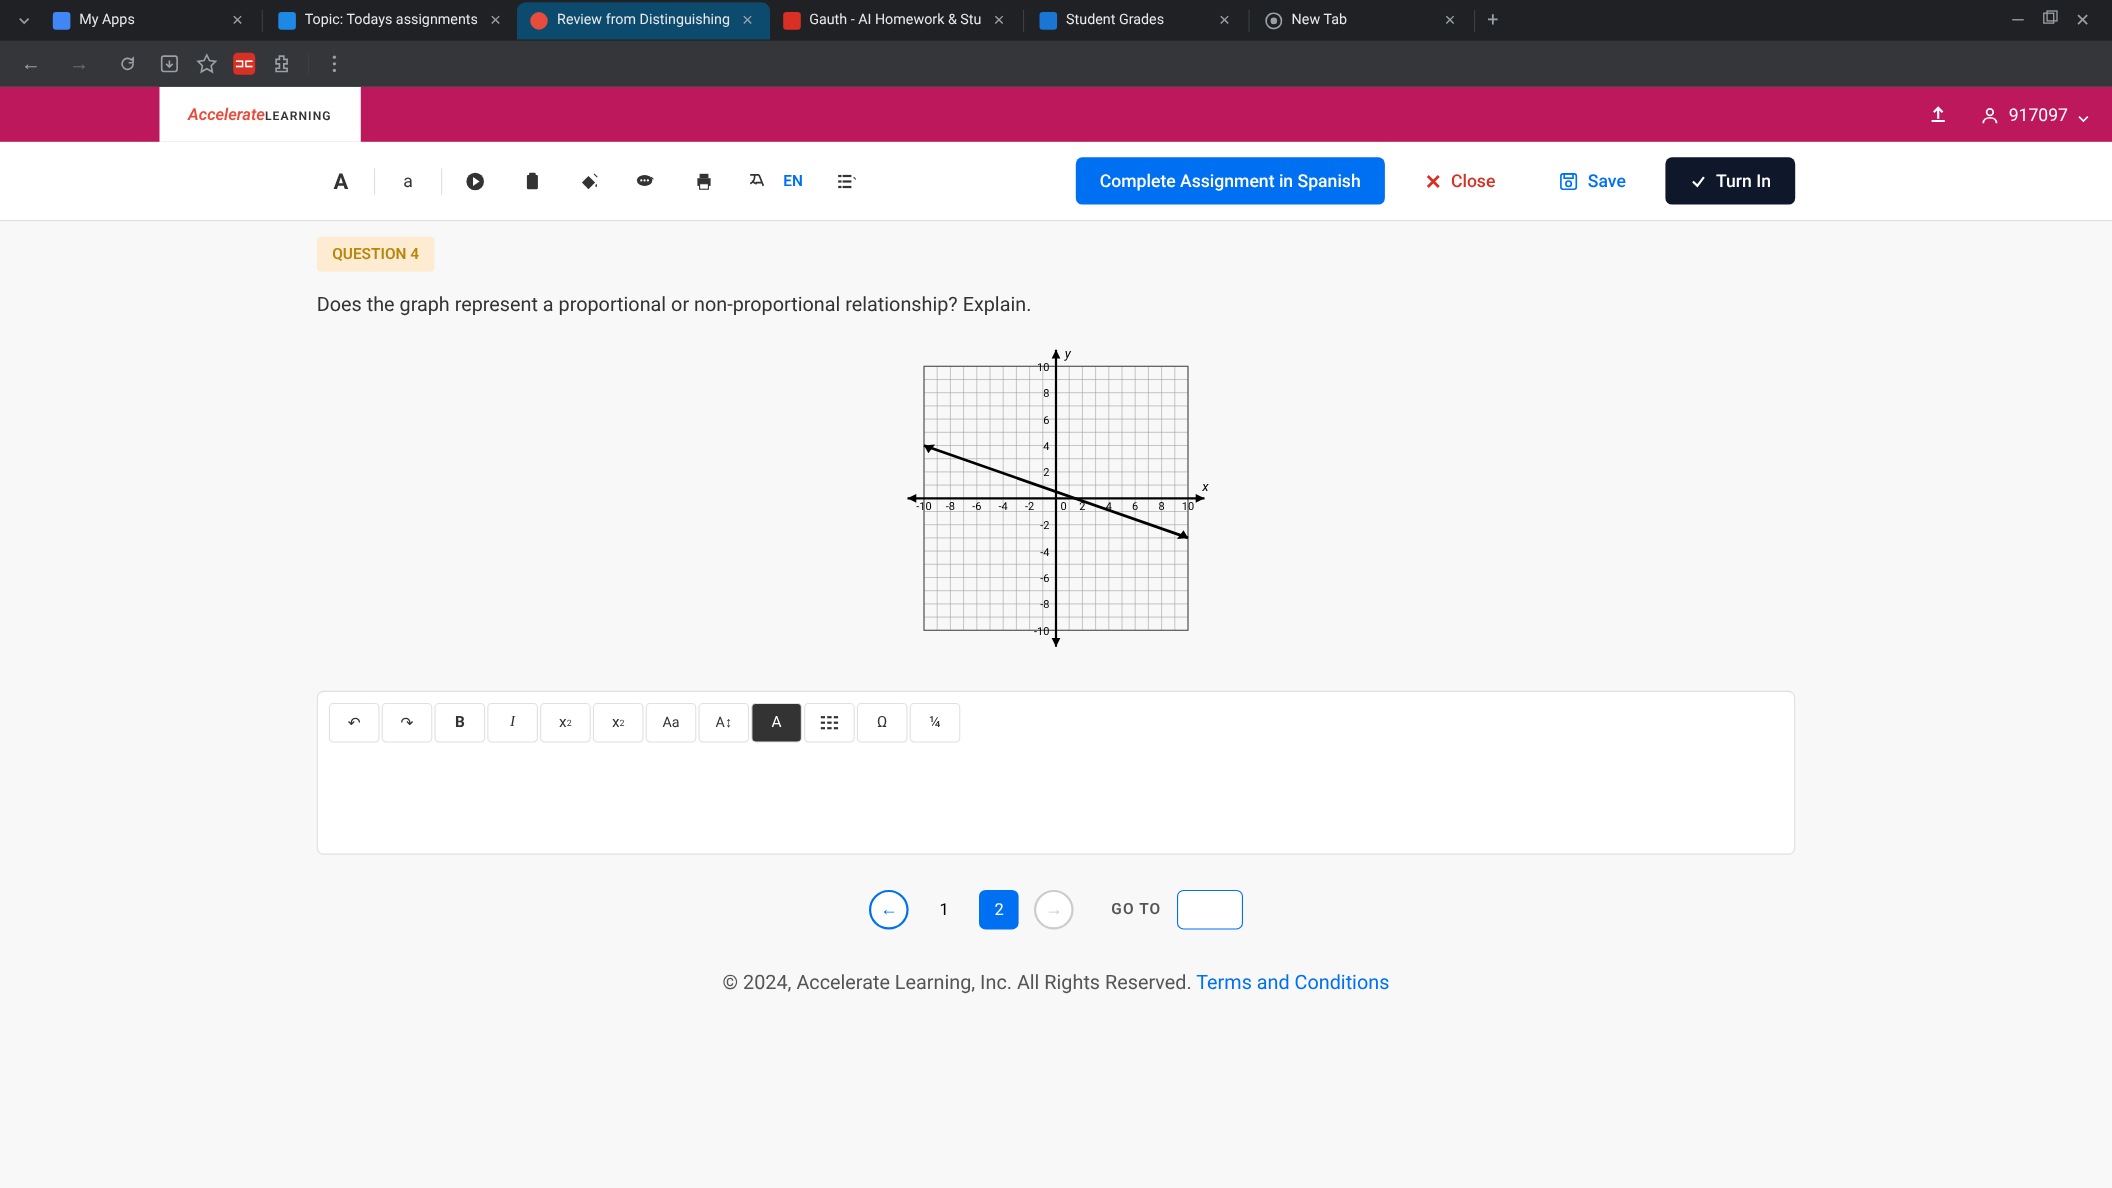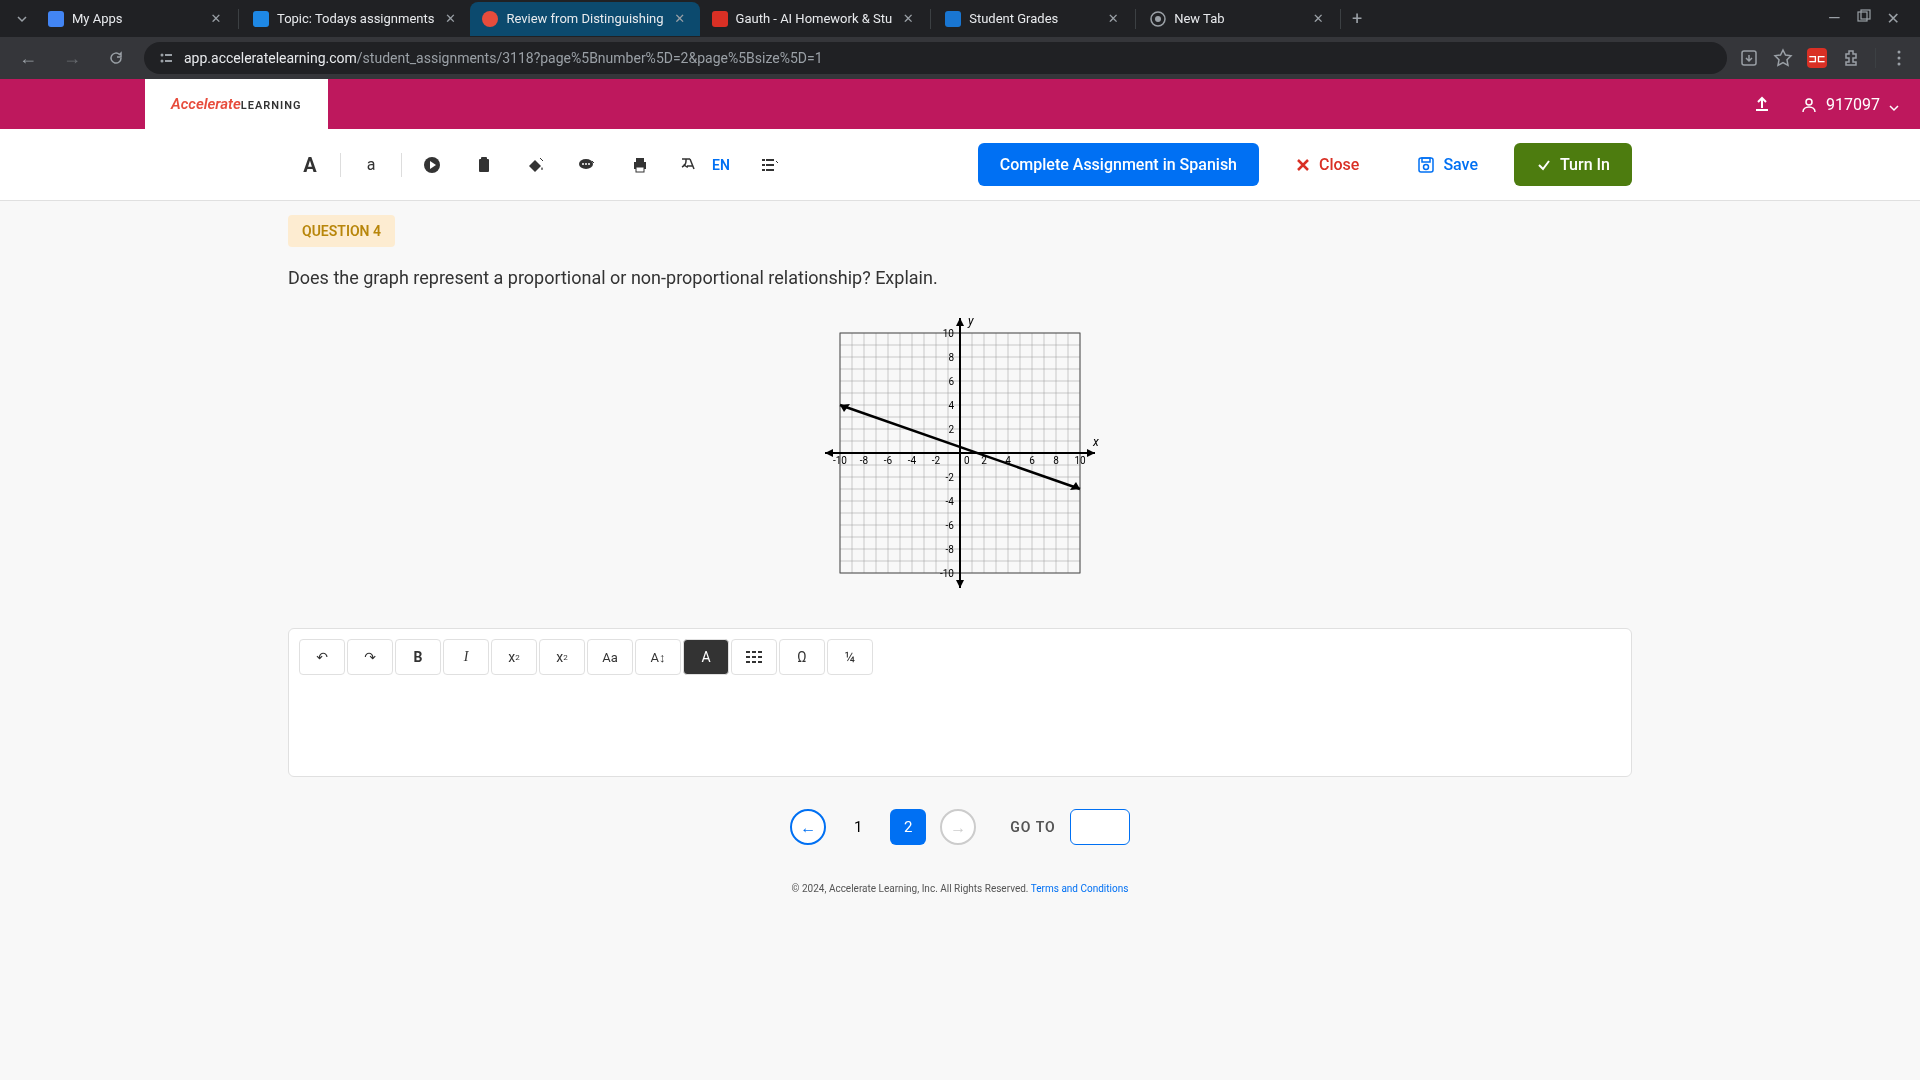--- a/index.html
+++ b/index.html
@@ -47,21 +47,21 @@
 .tool-btn.bold-a { font-weight: bold; font-size: 20px; }
 .tool-btn.small-a { font-size: 16px; }
 .tool-sep { width: 1px; height: 24px; background: #ddd; }
 .lang-btn { display: flex; align-items: center; gap: 14px; padding: 0 10px; height: 36px; cursor: pointer; }
 .lang-code { color: #0070f3; font-weight: 600; font-size: 14px; }
 .toolbar-right { margin-left: auto; display: flex; gap: 14px; align-items: center; }
 .btn { padding: 12px 22px; border-radius: 6px; font-size: 16px; font-weight: 500; cursor: pointer; border: none; display: flex; align-items: center; gap: 8px; }
 .btn-primary { background: #0070f3; color: white; }
 .btn-close { background: transparent; color: #d93025; }
 .btn-save { background: transparent; color: #0070f3; }
-.btn-turnin { background: #4d7c0f; color: white; }
+.btn-turnin { background: #0f172a; color: white; }
 
 
 .content { max-width: 1640px; margin: 0 auto; padding: 0 148px; }
 .q-badge { display: inline-block; background: #fdecd1; color: #b8860b; padding: 8px 14px; font-size: 14px; font-weight: 600; border-radius: 4px; margin: 14px 0 20px 0; }
 .q-text { font-size: 18px; color: #333; margin-bottom: 20px; }
 .graph-wrap { display: flex; justify-content: center; margin: 10px 0 30px 0; }
 
 
 .editor-box { border: 1px solid #e0e0e0; border-radius: 6px; margin-top: 10px; background: white; }
 .editor-toolbar { display: flex; gap: 2px; padding: 10px; border-bottom: 1px solid transparent; }
@@ -71,21 +71,21 @@
 
 
 .pagination { display: flex; align-items: center; justify-content: center; gap: 14px; padding: 32px 0; }
 .page-btn { width: 36px; height: 36px; border-radius: 50%; border: 2px solid #0070f3; background: white; color: #0070f3; display: flex; align-items: center; justify-content: center; cursor: pointer; font-size: 16px; }
 .page-btn.disabled { border-color: #ccc; color: #ccc; cursor: default; }
 .page-num { width: 36px; height: 36px; border-radius: 6px; display: flex; align-items: center; justify-content: center; font-size: 15px; cursor: pointer; }
 .page-num.active { background: #0070f3; color: white; }
 .goto-label { font-size: 14px; font-weight: 600; color: #555; letter-spacing: 1px; margin-left: 20px; }
 .goto-input { width: 60px; height: 36px; border: 1px solid #0070f3; border-radius: 6px; padding: 0 8px; }
 
-.footer { text-align: center; font-size: 10px; color: #555; padding: 6px 0 20px 0; }
+.footer { text-align: center; font-size: 18px; color: #555; padding: 6px 0 20px 0; }
 .footer a { color: #0070f3; text-decoration: none; }
 
 svg { display: block; }
 </style>
 </head>
 <body>
 
 <div class="browser-top">
   <div class="tab-list">
     <div class="dropdown-btn">
@@ -146,29 +146,20 @@
   </div>
 </div>
 
 <div class="addr-bar">
   <div class="nav-btn">←</div>
   <div class="nav-btn" style="opacity:.5">→</div>
   <div class="nav-btn">
     <svg width="18" height="18" viewBox="0 0 18 18">
         <path d="M14 9a5 5 0 11-1.5-3.5L14 4v4h-4" fill="none" stroke="currentColor" stroke-width="1.5"></path>
       </svg>
-  </div>
-  <div class="url-box">
-    <svg width="16" height="16" viewBox="0 0 16 16">
-        <circle cx="4" cy="5" r="1.5" fill="currentColor"></circle>
-        <rect x="7" y="4" width="7" height="2" fill="currentColor"></rect>
-        <circle cx="4" cy="11" r="1.5" fill="currentColor"></circle>
-        <rect x="7" y="10" width="7" height="2" fill="currentColor"></rect>
-      </svg>
-    <span class="url-text"><span>app.acceleratelearning.com</span><span class="path">/student_assignments/3118?page%5Bnumber%5D=2&amp;page%5Bsize%5D=1</span></span>
   </div>
   <div class="addr-right">
     <span>
         <svg width="20" height="20" viewBox="0 0 20 20">
           <rect x="3" y="3" width="14" height="14" rx="2" fill="none" stroke="currentColor" stroke-width="1.5"></rect>
           <path d="M10 7v6m-3-3l3 3 3-3" fill="none" stroke="currentColor" stroke-width="1.5"></path>
         </svg>
       </span>
     <span>
         <svg width="20" height="20" viewBox="0 0 20 20">

